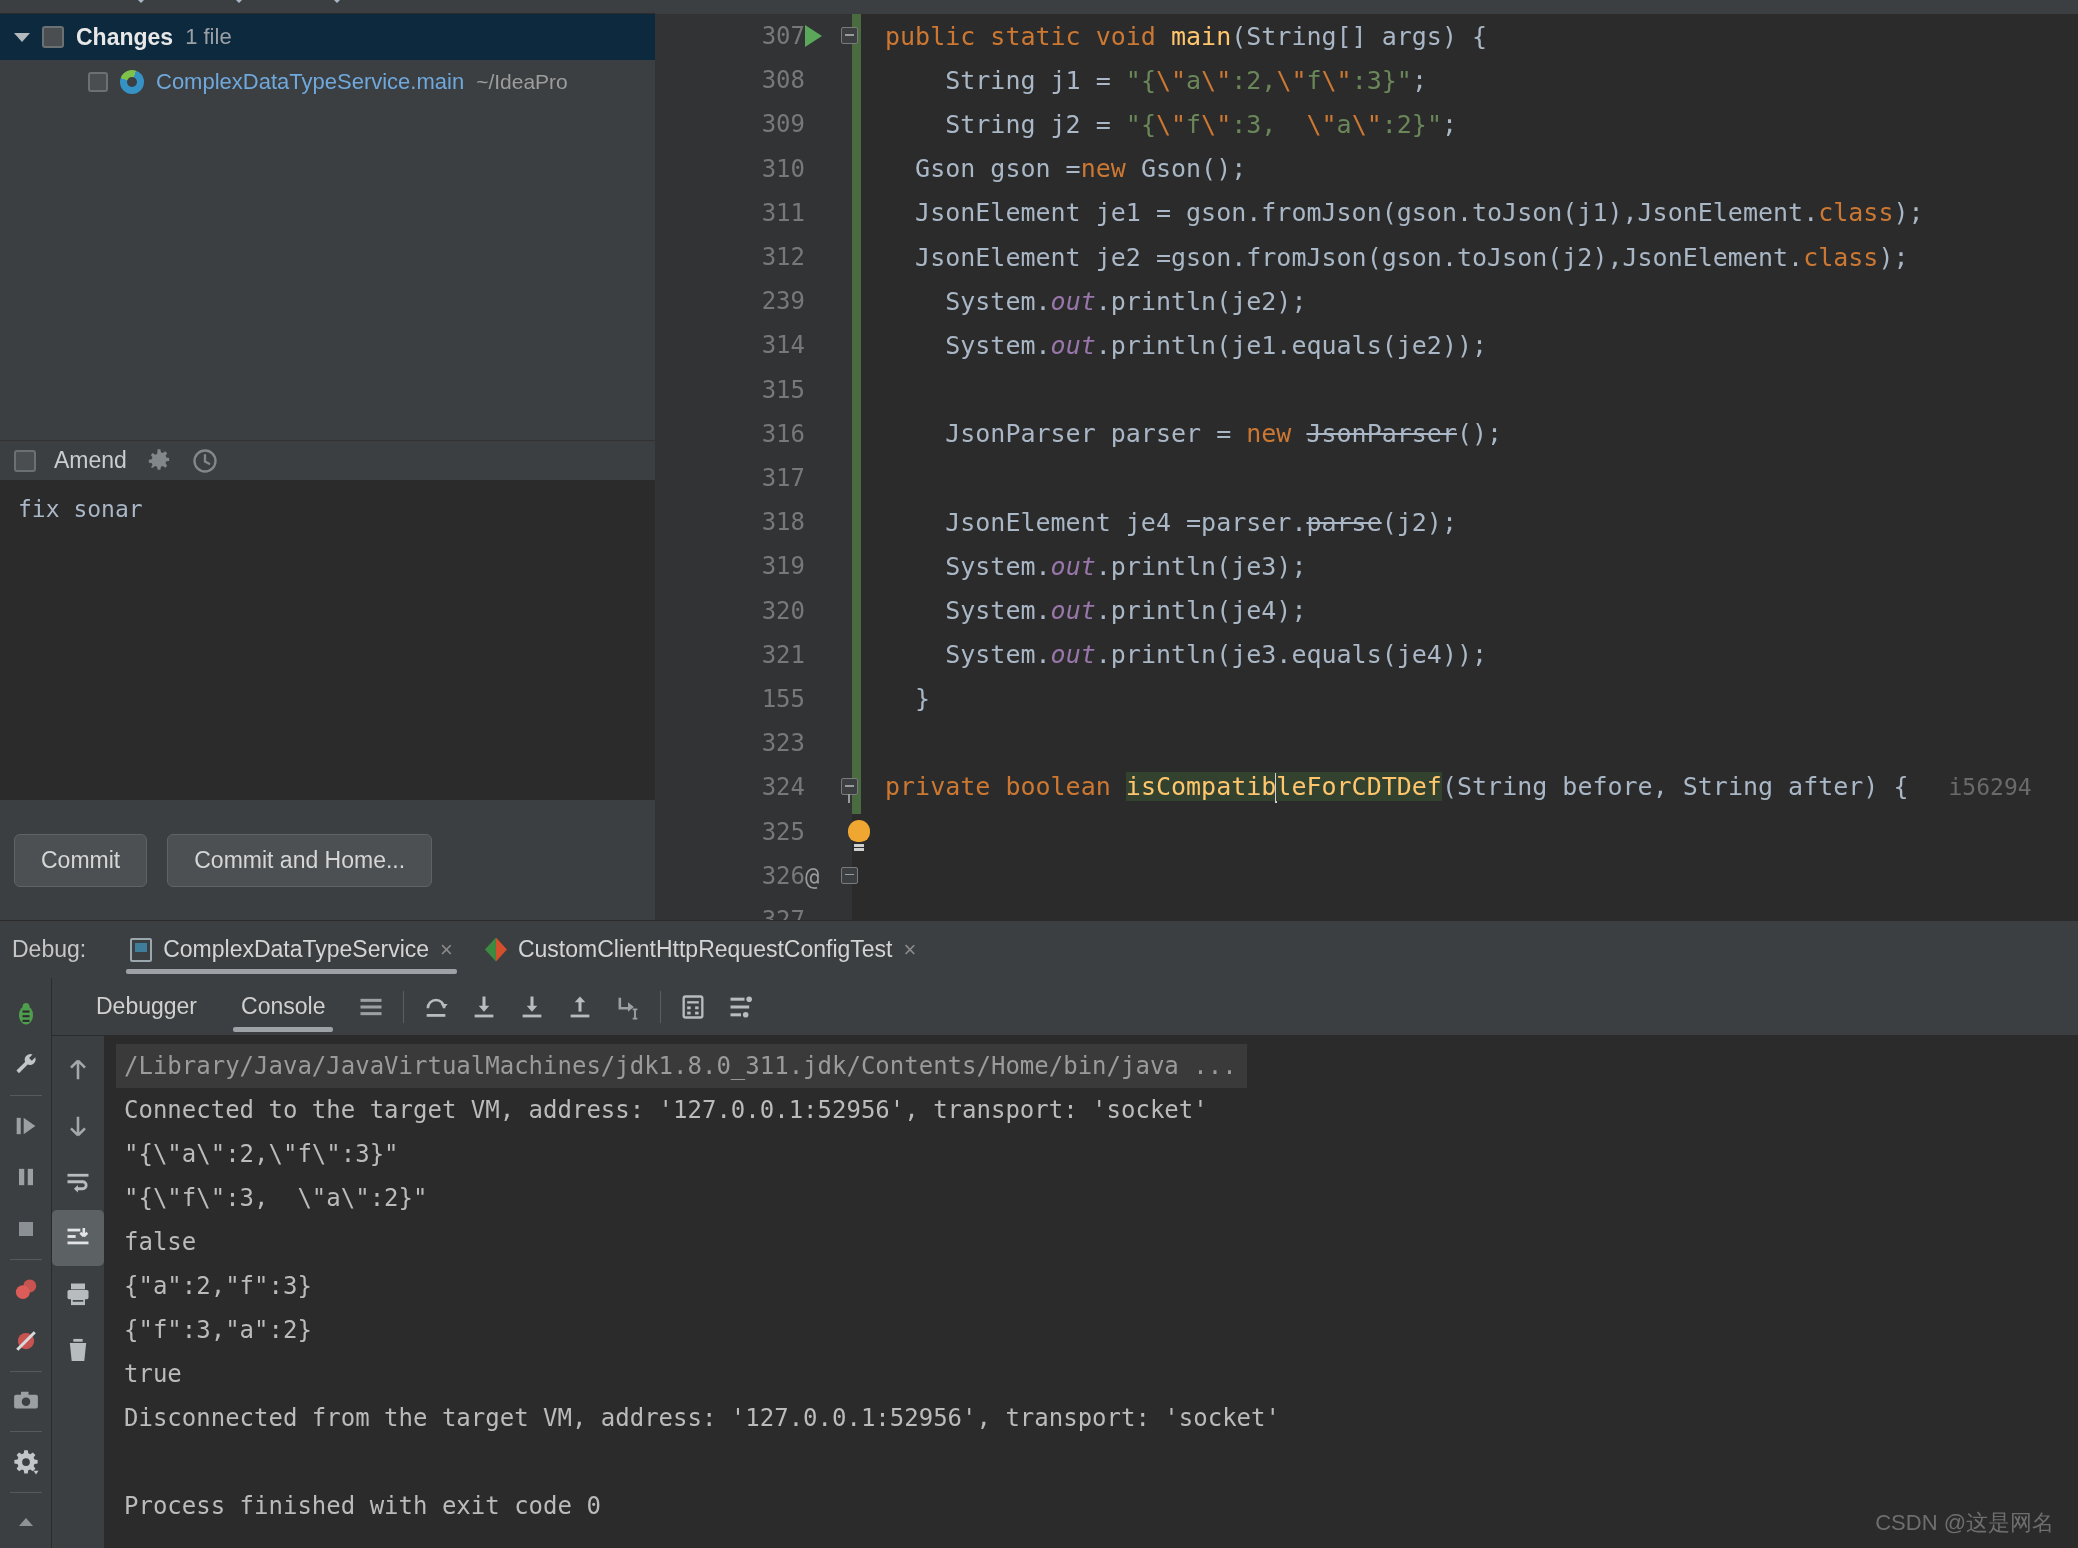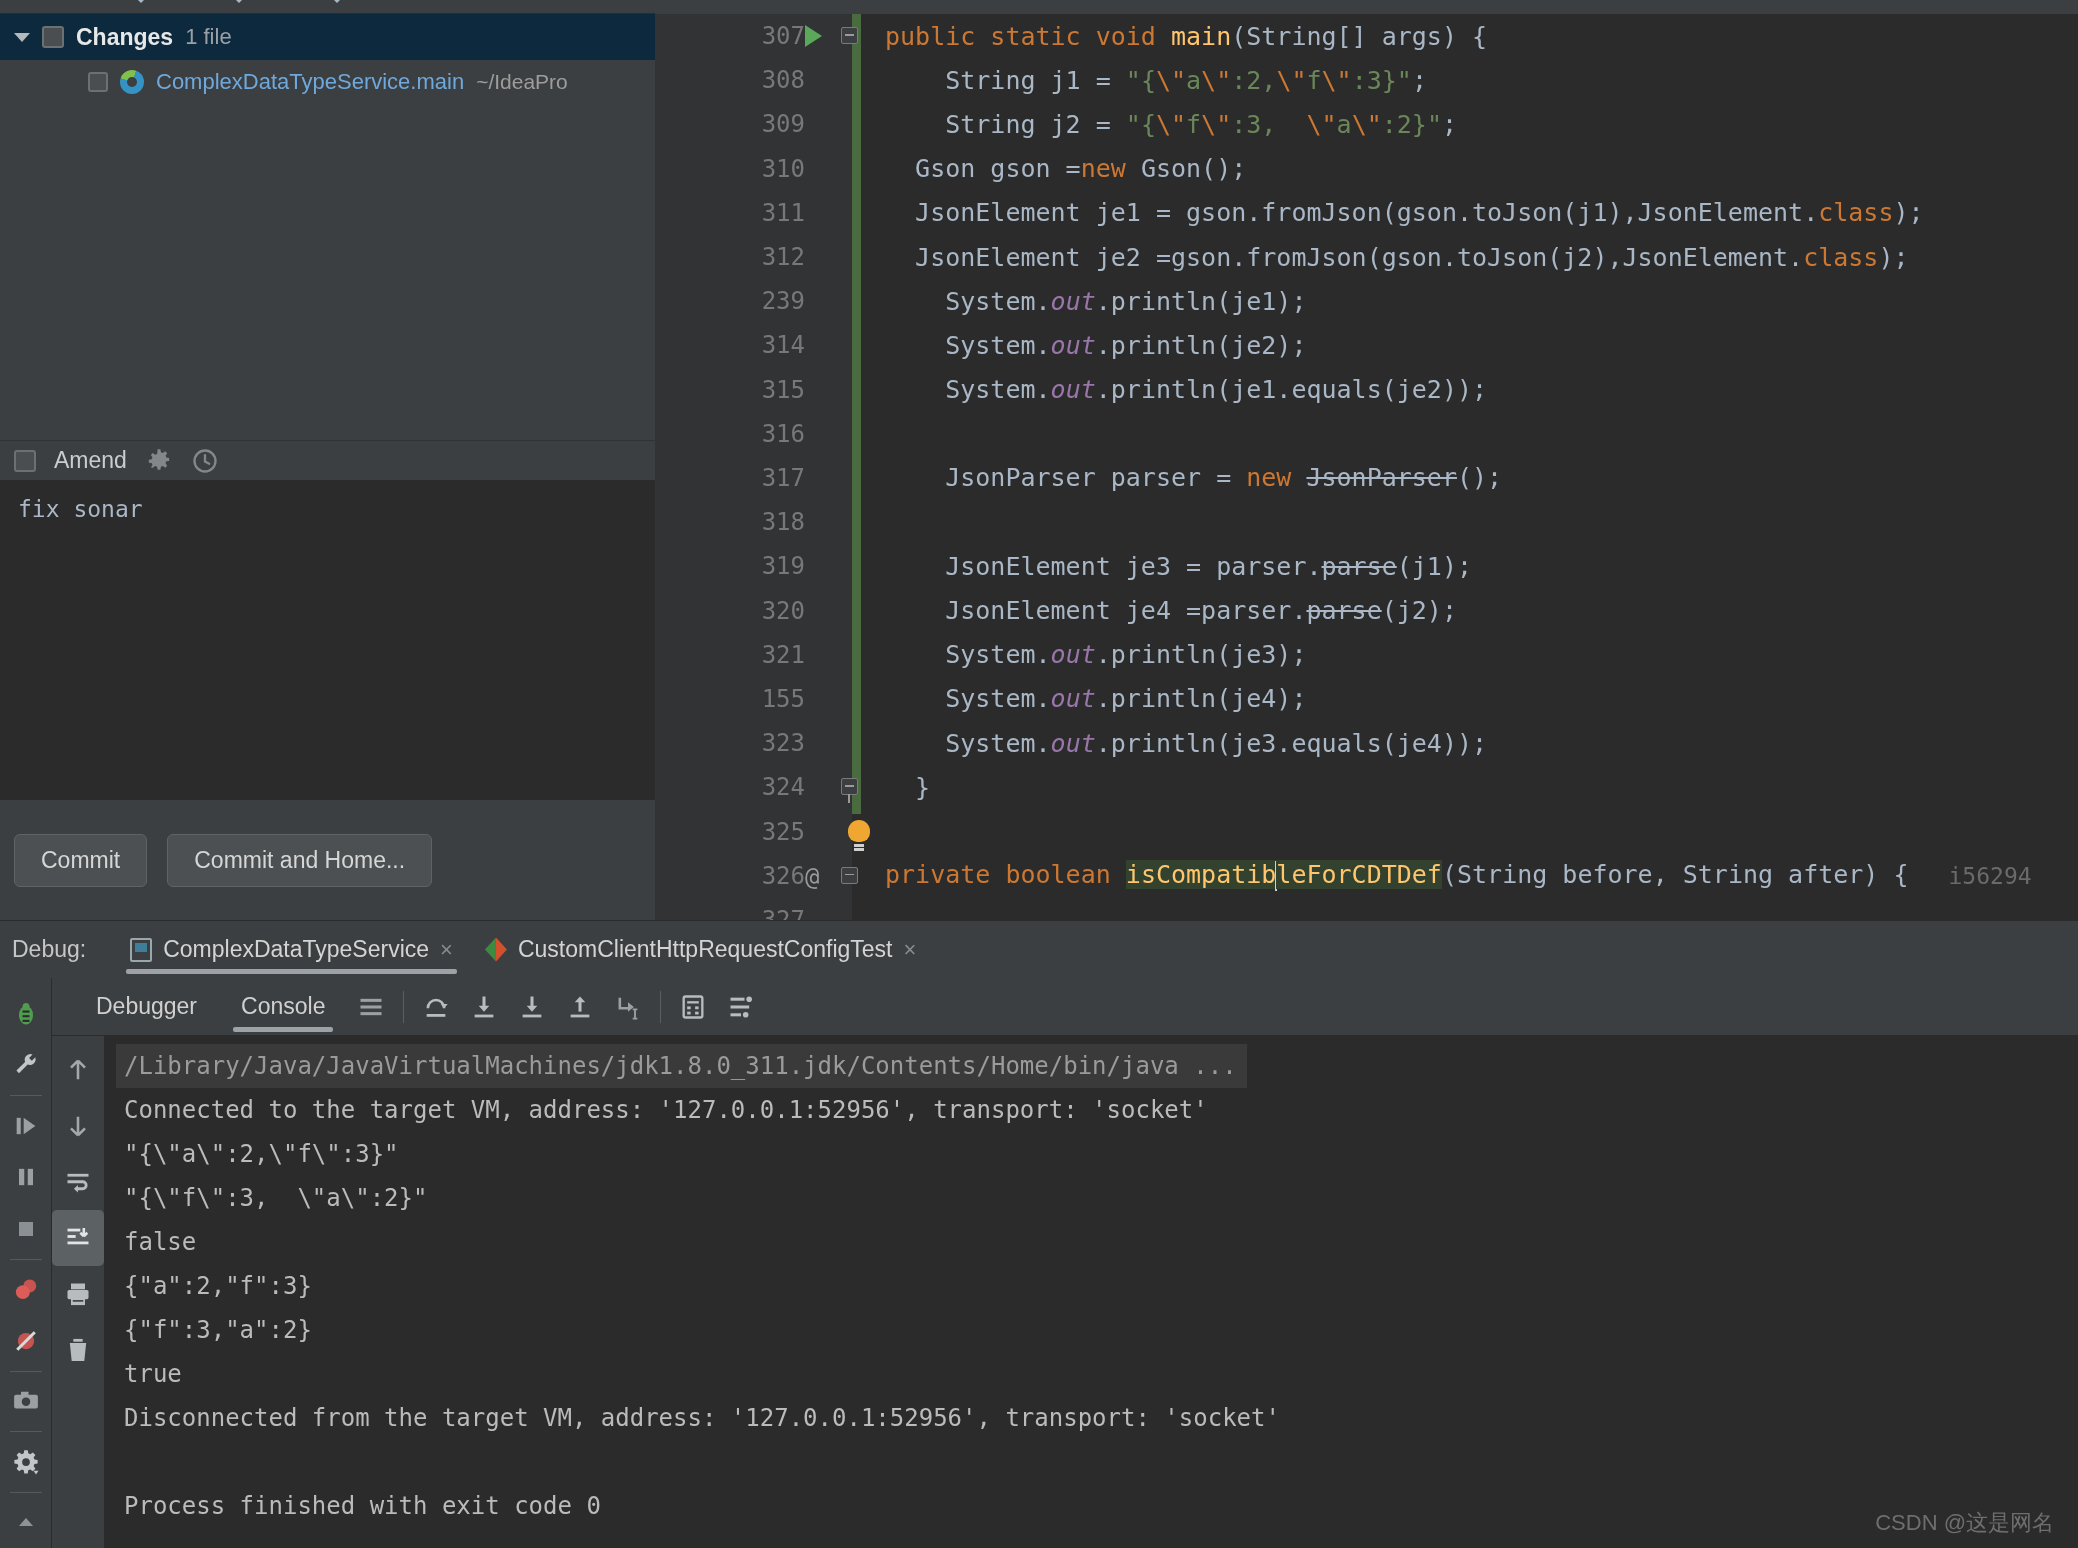--- a/index.html
+++ b/index.html
@@ -294,27 +294,25 @@
     </div>
   <div id="fold-strip"></div>
   <div id="changebar"></div>
   <div id="code-area">
       <div class="crow" style="height: 44.2px;"><span class="code-text"><span class="kw">public static void </span><span class="meth">main</span>(String[] args) {</span></div>
       <div class="crow" style="height: 44.2px;"><span class="code-text">    String j1 = <span class="str">"{</span><span class="esc">\"</span><span class="str">a</span><span class="esc">\"</span><span class="str">:2,</span><span class="esc">\"</span><span class="str">f</span><span class="esc">\"</span><span class="str">:3}"</span>;</span></div>
       <div class="crow" style="height: 44.2px;"><span class="code-text">    String j2 = <span class="str">"{</span><span class="esc">\"</span><span class="str">f</span><span class="esc">\"</span><span class="str">:3,  </span><span class="esc">\"</span><span class="str">a</span><span class="esc">\"</span><span class="str">:2}"</span>;</span></div>
       <div class="crow" style="height: 44.2px;"><span class="code-text">  Gson gson =<span class="kw">new </span>Gson();</span></div>
       <div class="crow" style="height: 44.2px;"><span class="code-text">  JsonElement je1 = gson.fromJson(gson.toJson(j1),JsonElement.<span class="kw">class</span>);</span></div>
       <div class="crow" style="height: 44.2px;"><span class="code-text">  JsonElement je2 =gson.fromJson(gson.toJson(j2),JsonElement.<span class="kw">class</span>);</span></div>
-      <div class="crow" style="height: 44.2px;"><span class="code-text">    System.<span class="stat">out</span>.println(je1);</span></div>
       <div class="crow" style="height: 44.2px;"><span class="code-text">    System.<span class="stat">out</span>.println(je2);</span></div>
       <div class="crow" style="height: 44.2px;"><span class="code-text">    System.<span class="stat">out</span>.println(je1.equals(je2));</span></div>
       <div class="crow" style="height: 44.2px;"><span class="code-text"></span></div>
       <div class="crow" style="height: 44.2px;"><span class="code-text">    JsonParser parser = <span class="kw">new </span><span class="deprecated">JsonParser</span>();</span></div>
       <div class="crow" style="height: 44.2px;"><span class="code-text"></span></div>
-      <div class="crow" style="height: 44.2px;"><span class="code-text">    JsonElement je3 = parser.<span class="deprecated">parse</span>(j1);</span></div>
       <div class="crow" style="height: 44.2px;"><span class="code-text">    JsonElement je4 =parser.<span class="deprecated">parse</span>(j2);</span></div>
       <div class="crow" style="height: 44.2px;"><span class="code-text">    System.<span class="stat">out</span>.println(je3);</span></div>
       <div class="crow" style="height: 44.2px;"><span class="code-text">    System.<span class="stat">out</span>.println(je4);</span></div>
       <div class="crow" style="height: 44.2px;"><span class="code-text">    System.<span class="stat">out</span>.println(je3.equals(je4));</span></div>
       <div class="crow" style="height: 44.2px;"><span class="code-text">  }</span></div>
       <div class="crow" style="height: 44.2px;"><span class="code-text"></span></div>
       <div class="crow" style="height: 44.2px;"><span class="code-text"><span class="kw">private boolean </span><span class="hl-ident">isCompatib</span><span class="caret"></span><span class="hl-ident">leForCDTDef</span>(String before, String after) {</span><span class="inlay" style="margin-left: 40px;">i56294</span></div>
       <div class="crow" style="height: 44.2px;"><span class="code-text"></span></div>
     </div>
 <div class="run-arrow" style="top: 25px;"></div>

